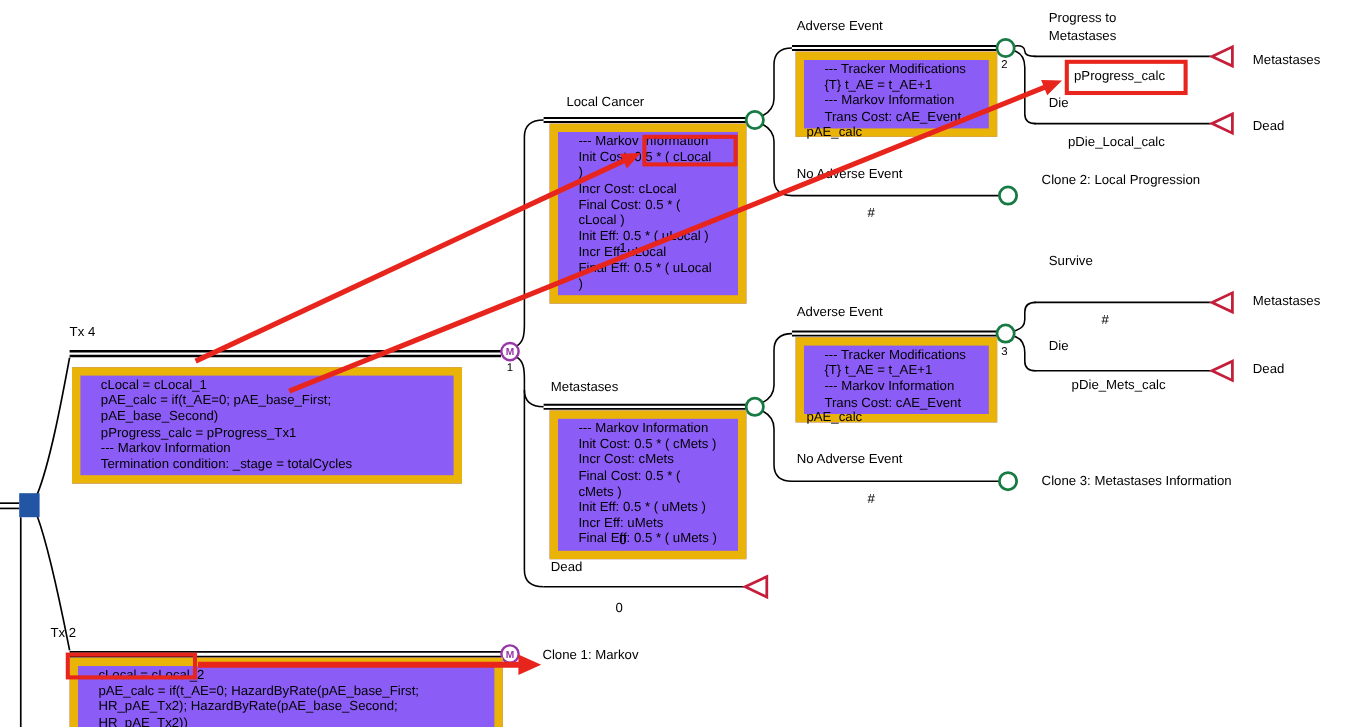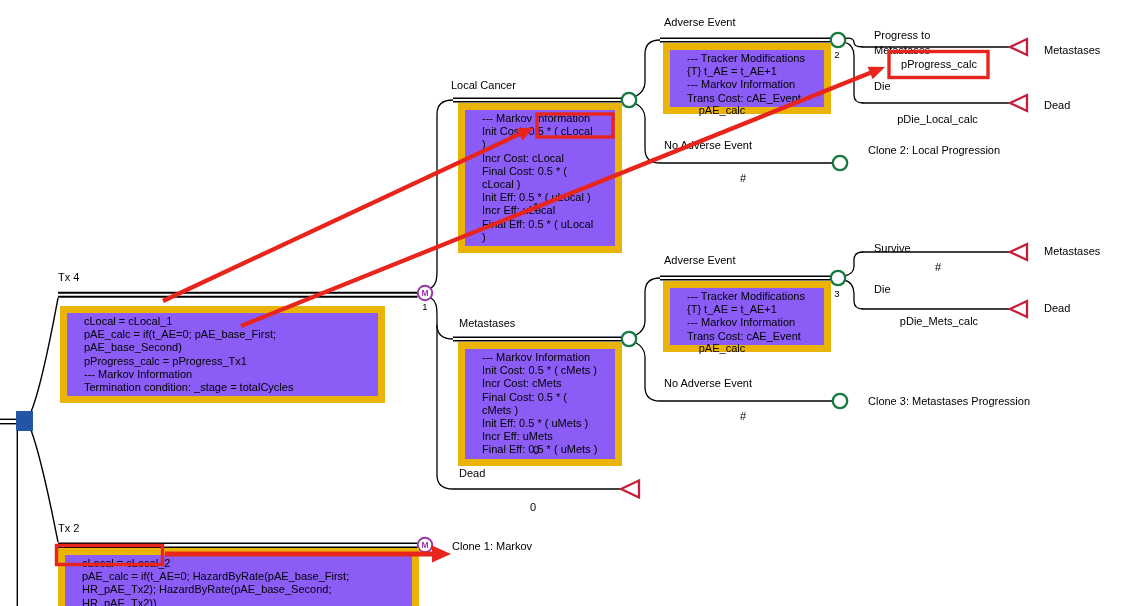--- a/index.html
+++ b/index.html
@@ -1,21 +1,21 @@
 <!DOCTYPE html>
 <html><head>
 <meta charset="utf-8">
 <style>
   html,body{margin:0;padding:0;background:#fff;}
   #canvas{position:relative;width:1143px;height:606px;background:#ffffff;overflow:hidden;
           font-family:"Liberation Sans","DejaVu Sans",sans-serif;color:#000;}
   svg.layer{position:absolute;left:0;top:0;pointer-events:none;}
   .lbl{position:absolute;font-size:11px;line-height:13px;white-space:nowrap;}
-  .pre{white-space:pre-line;margin-top:20px;}
-  .prob{position:absolute;font-size:11px;line-height:13px;text-align:center;white-space:nowrap;}
+  .pre{white-space:pre-line;}
+  .prob{position:absolute;font-size:11px;line-height:13px;white-space:nowrap;}
   .nnum{position:absolute;font-size:9.5px;line-height:10px;text-align:center;white-space:nowrap;}
   .mletter{position:absolute;font-size:8.5px;line-height:9px;font-weight:bold;color:#9836A8;text-align:center;}
   .nbox{position:absolute;border:7px solid #eab308;background:#8b5cf6;font-size:11px;line-height:13.2px;
         padding:2px 17px;white-space:pre-line;box-sizing:border-box;}
 </style>
 </head>
 <body>
 
 <div id="canvas">
 
@@ -80,32 +80,32 @@
     <circle cx="838" cy="278" r="7.2" fill="#fff" stroke="#167A42" stroke-width="2.3"></circle>
     <circle cx="840" cy="401" r="7.2" fill="#fff" stroke="#167A42" stroke-width="2.3"></circle>
     <polygon points="1010,47 1027,39 1027,55" fill="#fff" stroke="#C41E3A" stroke-width="2.3"></polygon>
     <polygon points="1010,103 1027,95 1027,111" fill="#fff" stroke="#C41E3A" stroke-width="2.3"></polygon>
     <polygon points="1010,252 1027,244 1027,260" fill="#fff" stroke="#C41E3A" stroke-width="2.3"></polygon>
     <polygon points="1010,309 1027,301 1027,317" fill="#fff" stroke="#C41E3A" stroke-width="2.3"></polygon>
     <polygon points="621,489 639,480.5 639,497.5" fill="#fff" stroke="#C41E3A" stroke-width="2.3"></polygon>
   </svg>
 
   <div class="lbl" style="left:58px;top:271px">Tx 4</div>
-  <div class="lbl" style="left:58px;top:522px">Tx 2</div>
-  <div class="lbl" style="left:451px;top:79px">Local Cancer</div>
+  <div class="lbl" style="left:42px;top:522px">Tx 2</div>
+  <div class="lbl" style="left:472px;top:79px">Local Cancer</div>
   <div class="lbl" style="left:459px;top:317px">Metastases</div>
   <div class="lbl" style="left:459px;top:467px">Dead</div>
   <div class="lbl" style="left:664px;top:16px">Adverse Event</div>
   <div class="lbl" style="left:664px;top:139px">No Adverse Event</div>
   <div class="lbl" style="left:664px;top:254px">Adverse Event</div>
   <div class="lbl" style="left:664px;top:377px">No Adverse Event</div>
   <div class="lbl pre" style="left:874px;top:8px;line-height:14.5px">Progress to
 Metastases</div>
   <div class="lbl" style="left:874px;top:80px">Die</div>
-  <div class="lbl" style="left:874px;top:242px">Survive</div>
+  <div class="lbl" style="left:874px;top:212px">Survive</div>
   <div class="lbl" style="left:874px;top:283px">Die</div>
 
   <div class="nbox" style="left:60px;top:306px;width:325px">cLocal = cLocal_1
 pAE_calc = if(t_AE=0; pAE_base_First; pAE_base_Second)
 pProgress_calc = pProgress_Tx1
 --- Markov Information
 Termination condition: _stage = totalCycles</div>
   <div class="nbox" style="left:458px;top:103px;width:164px">--- Markov Information
 Init Cost: 0.5 * ( cLocal )
 Incr Cost: cLocal
@@ -144,21 +144,21 @@
   <div class="prob" style="left:893px;top:315px;width:92px">pDie_Mets_calc</div>
   <div class="prob" style="left:516px;top:201px;width:40px">1</div>
   <div class="prob" style="left:516px;top:444px;width:40px">0</div>
   <div class="prob" style="left:513px;top:501px;width:40px">0</div>
 
   <div class="lbl" style="left:1044px;top:44px">Metastases</div>
   <div class="lbl" style="left:1044px;top:99px">Dead</div>
   <div class="lbl" style="left:1044px;top:245px">Metastases</div>
   <div class="lbl" style="left:1044px;top:302px">Dead</div>
   <div class="lbl" style="left:868px;top:144px">Clone 2: Local Progression</div>
-  <div class="lbl" style="left:868px;top:395px">Clone 3: Metastases Progression</div>
+  <div class="lbl" style="left:868px;top:395px">Clone 3: Metastases Information</div>
   <div class="lbl" style="left:452px;top:540px">Clone 1: Markov</div>
 
   <div class="mletter" style="left:420px;top:289px;width:10px">M</div>
   <div class="mletter" style="left:420px;top:541px;width:10px">M</div>
   <div class="nnum" style="left:418px;top:302px;width:14px">1</div>
   <div class="nnum" style="left:830px;top:50px;width:14px">2</div>
   <div class="nnum" style="left:830px;top:289px;width:14px">3</div>
 
   <svg class="layer" width="1143" height="606">
     <g stroke="#E8251D" fill="none">

